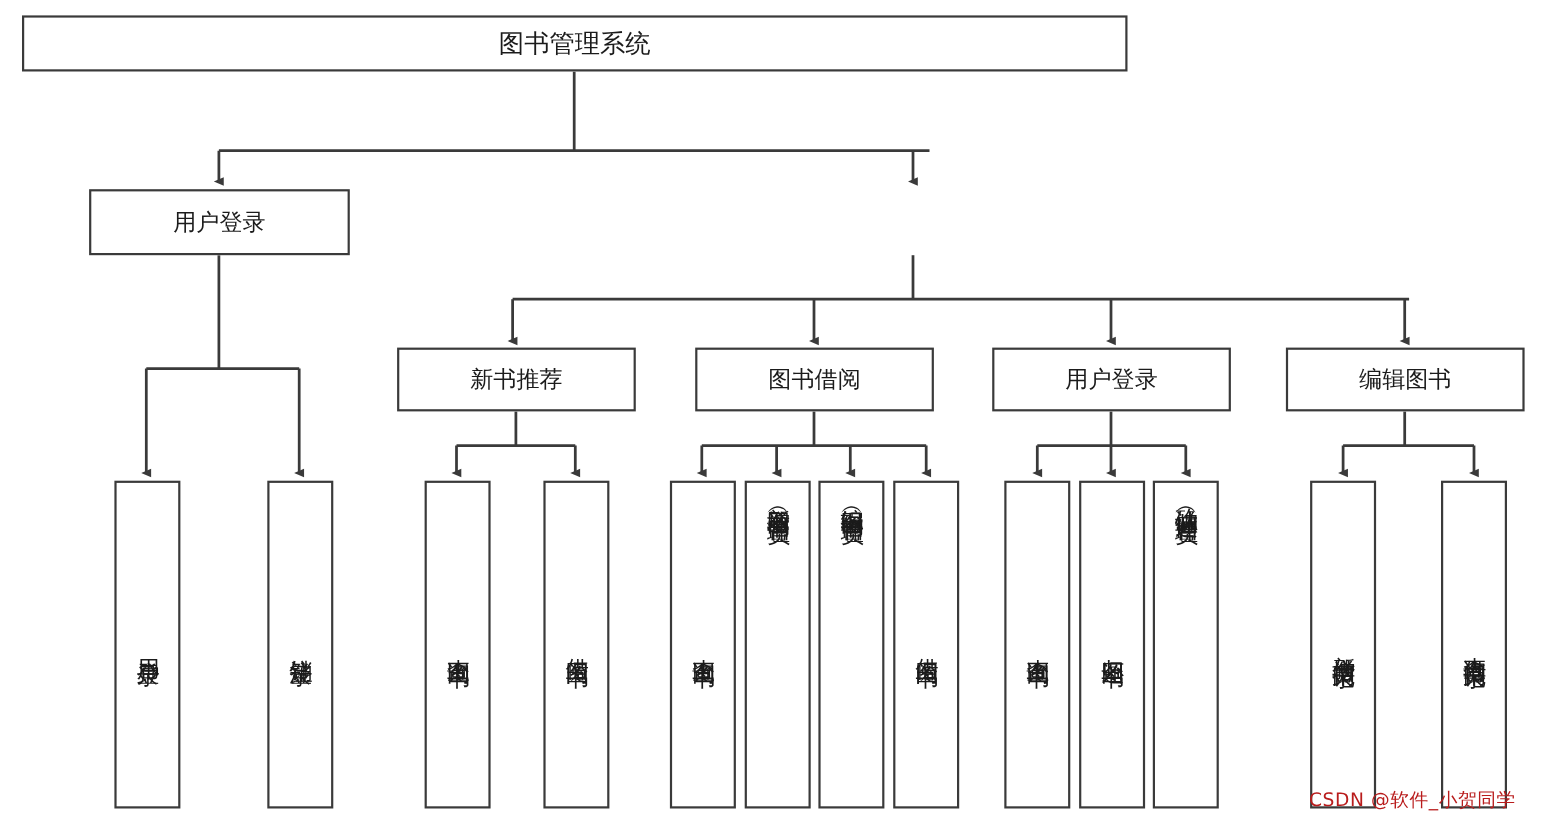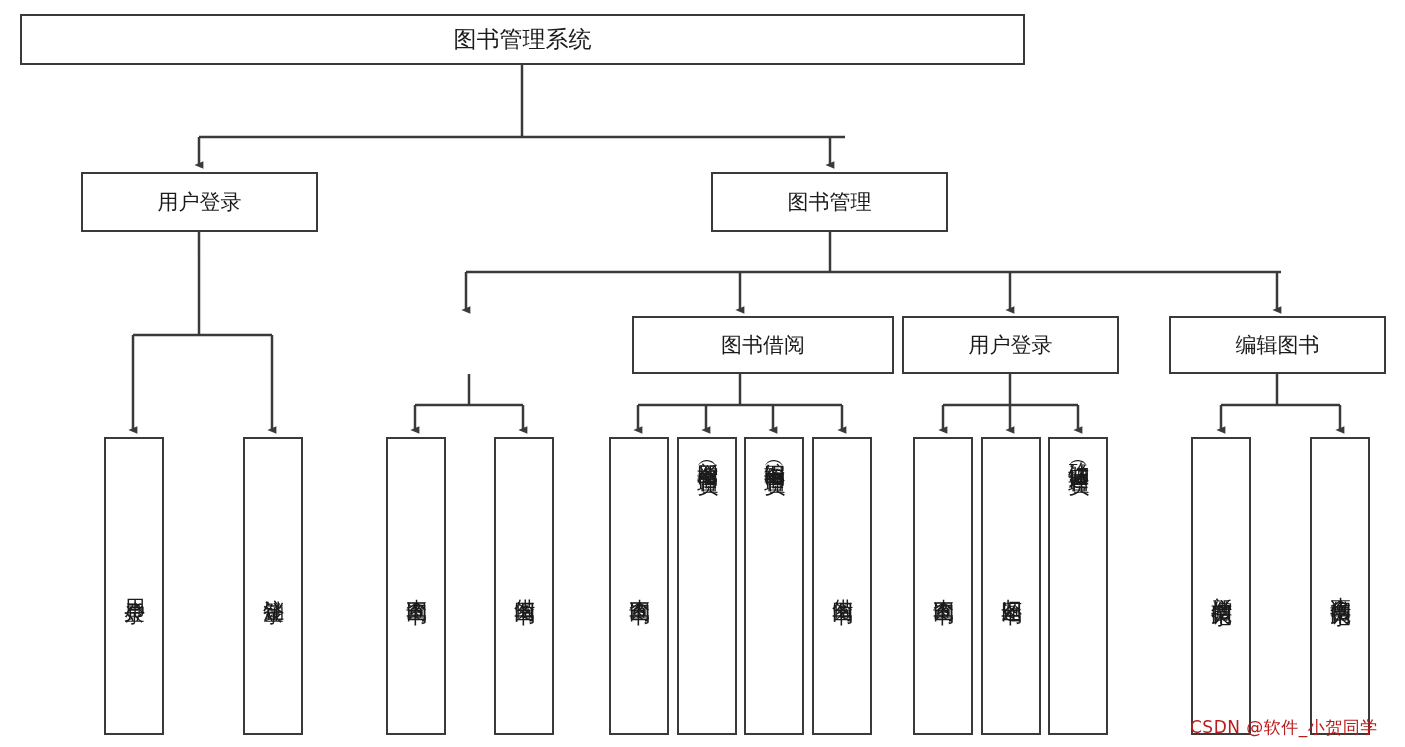--- a/index.html
+++ b/index.html
@@ -131,26 +131,26 @@
   </svg>
 
   <div class="node root" style="left:20px; top:14px; width:1005px; height:51px;">
     <span>图书管理系统</span>
   </div>
 
   <div class="node branch" style="left:81px; top:172px; width:237px; height:60px;">
     <span>用户登录</span>
   </div>
 
-  <div class="node branch" style="left:711px; top:172px; width:237px; height:60px;">
-    <span>图书管理</span>
-  </div>
-
-
-  <div class="node branch" style="left:632px; top:316px; width:262px; height:58px;text-align:center;">
+
+  <div class="node branch" style="left:361px; top:316px; width:217px; height:58px;">
+    <span>新书推荐</span>
+  </div>
+
+  <div class="node branch" style="left:632px; top:316px; width:217px; height:58px;text-align:center;">
     <span>图书借阅</span>
   </div>
 
   <div class="node branch" style="left:902px; top:316px; width:217px; height:58px;">
     <span>用户登录</span>
   </div>
 
   <div class="node branch" style="left:1169px; top:316px; width:217px; height:58px;">
     <span>编辑图书</span>
   </div>

